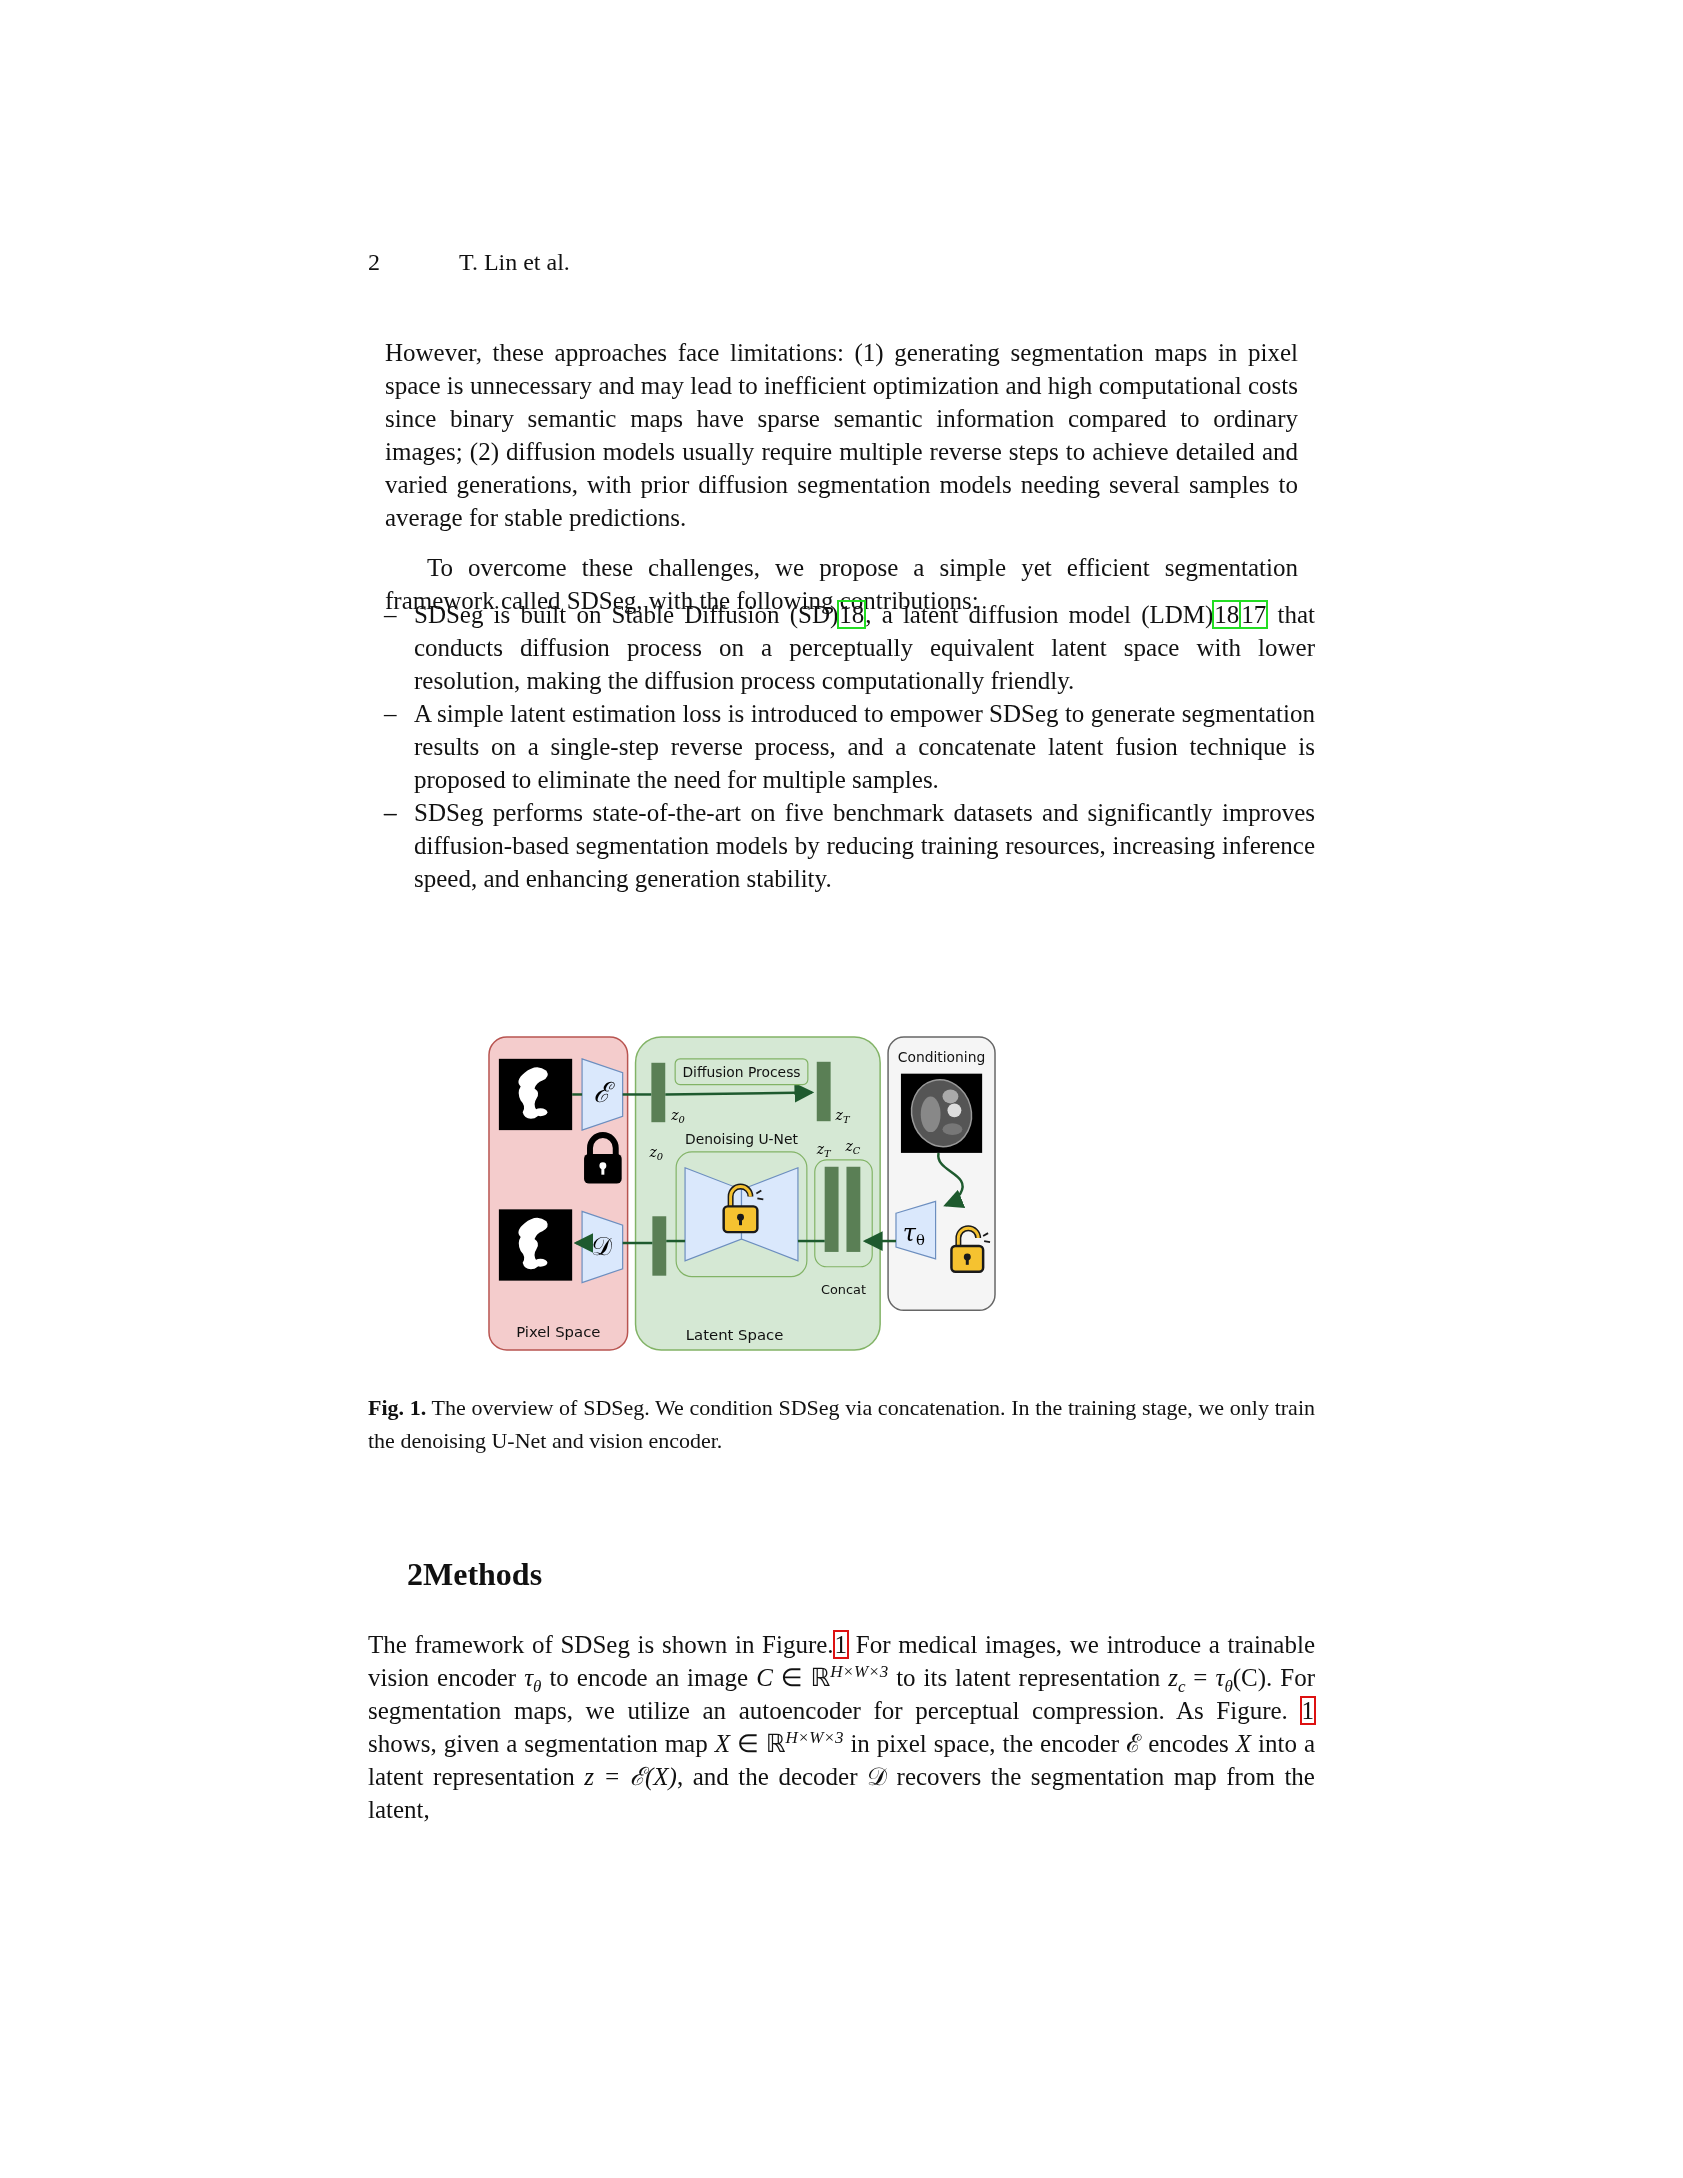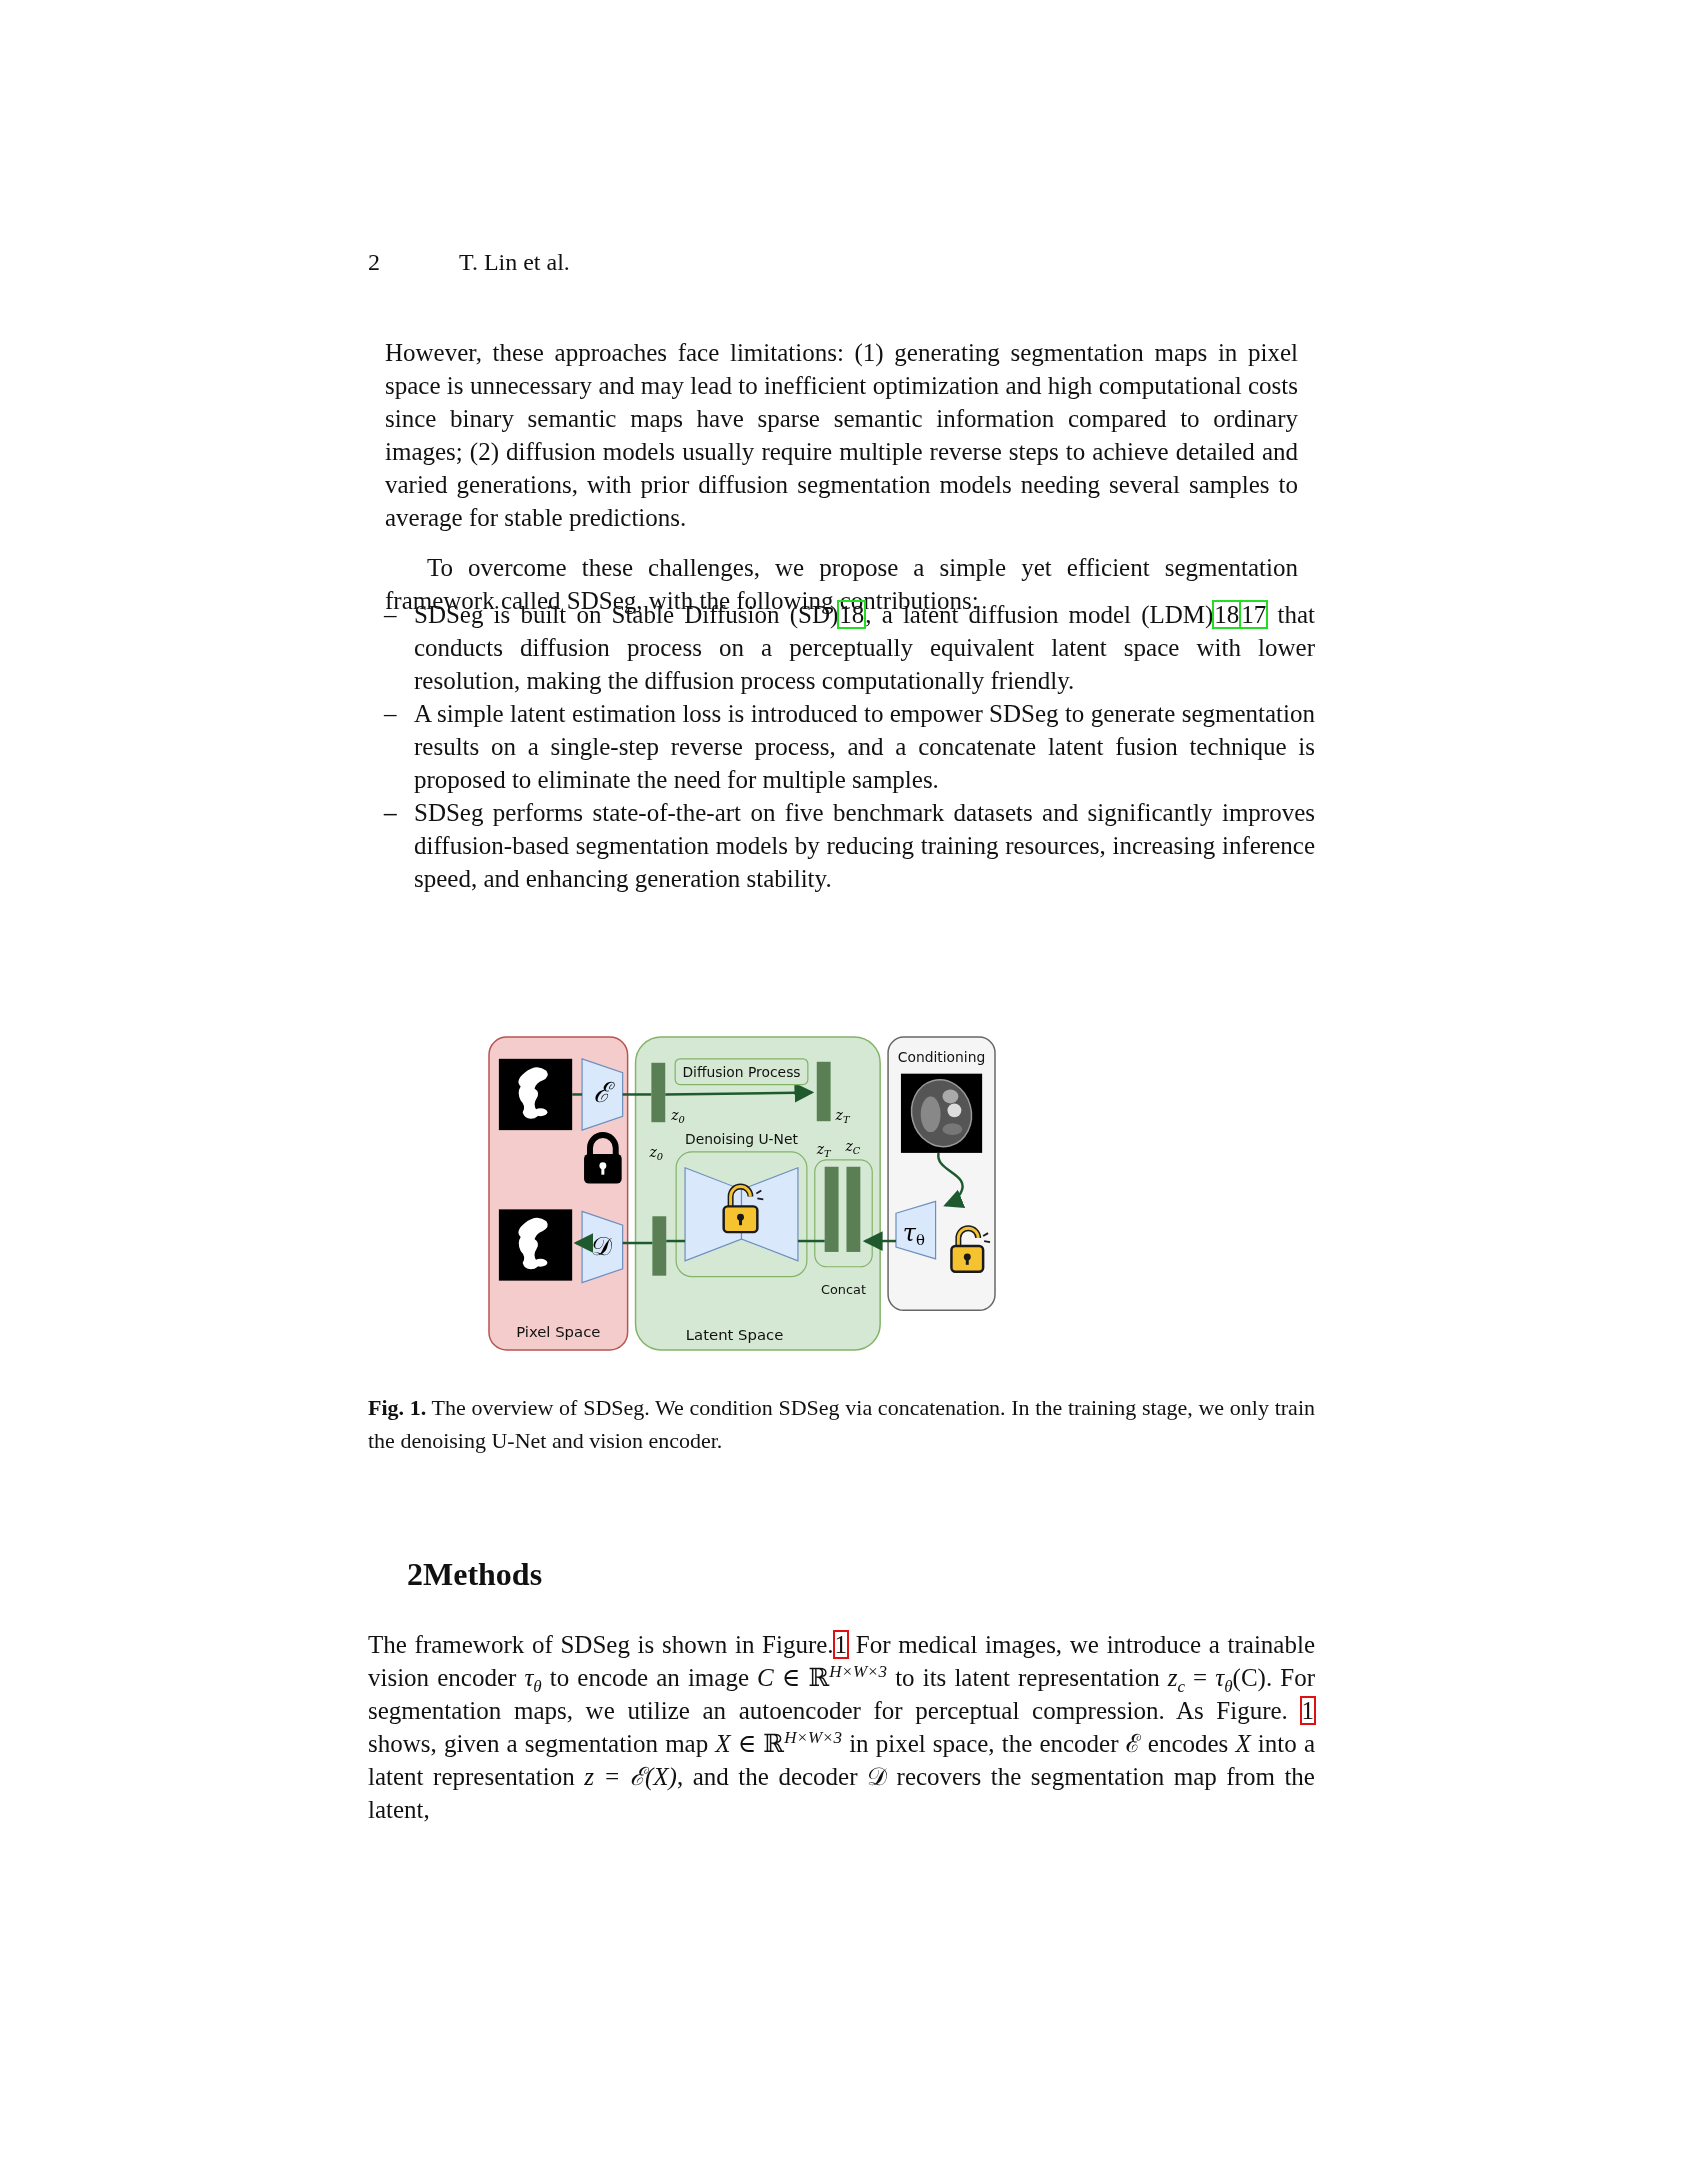--- a/index.html
+++ b/index.html
@@ -23,21 +23,21 @@
   
   .figure { position: absolute; left: 119px; top: 1035px; width: 713px; height: 317px;
             font-family: "DejaVu Sans", "Liberation Sans", sans-serif; }
   .caption { position: absolute; top: 1391px; left: 0; width: 947px; font-size: 22px;
              line-height: 33px; text-align: justify; }
   .caption b { font-weight: bold; }
 
   .section-title { position: absolute; top: 1556px; left: 0; font-size: 32px; font-weight: bold; text-align: right; }
   .section-title .num { display: inline-block; width: 55px; }
   .p2 { top: 1628px; }
-  .p2 p { margin: 0; }
+  .p2 p { margin: 0; font-family: Liberation Serif, serif; }
   i.m { font-style: italic; }
   sup { font-size: 17px; line-height: 0; font-style: italic; }
   sub { font-size: 17px; line-height: 0; font-style: italic; }
 </style>
 </head>
 <body>
 
 <div class="page">
 
   <div class="running-head">

